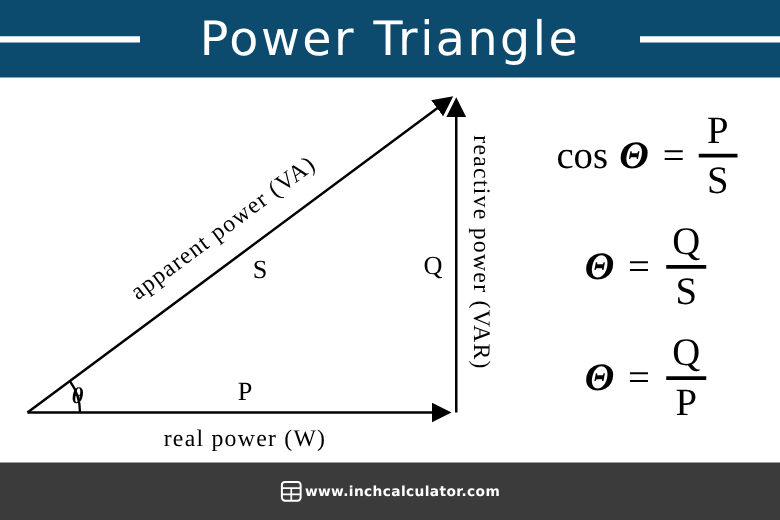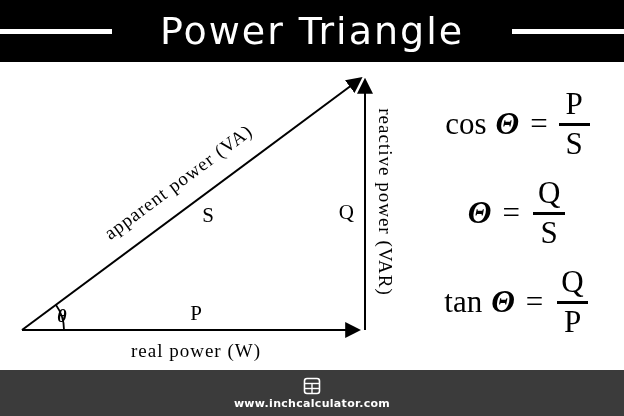--- a/index.html
+++ b/index.html
@@ -12,21 +12,21 @@
     height: 416px;
     background: #ffffff;
     overflow: hidden;
   }
 
   
   .header {
     position: absolute;
     top: 0; left: 0; right: 0;
     height: 62px;
-    background: #000000;
+    background: #0c4a6e;
     display: flex;
     align-items: center;
     justify-content: center;
   }
   .header-title {
     color: #ffffff;
     font-family: "DejaVu Sans", sans-serif;
     font-size: 38px;
     letter-spacing: 2px;
     font-weight: 400;
@@ -86,21 +86,21 @@
   .fraction .num { padding: 0 7px 2px 7px; }
   .fraction .den { border-top: 3px solid #000000; padding: 2px 7px 0 7px; }
 
   
   .footer {
     position: absolute;
     bottom: 0; left: 0; right: 0;
     height: 46px;
     background: #3b3b3b;
     display: flex;
-    flex-direction: column;
+    flex-direction: row;
     align-items: center;
     justify-content: center;
     gap: 2px;
   }
   .footer-site {
     color: #ffffff;
     font-family: "DejaVu Sans", sans-serif;
     font-weight: bold;
     font-size: 11px;
     letter-spacing: 0.3px;
@@ -162,21 +162,20 @@
     <div class="equation">
       <span class="eq-theta">Θ</span>
       <span class="eq-equals">=</span>
       <span class="fraction">
         <span class="num">Q</span>
         <span class="den">S</span>
       </span>
     </div>
 
     <div class="equation">
-      <span class="eq-fn">tan</span>
       <span class="eq-theta">Θ</span>
       <span class="eq-equals">=</span>
       <span class="fraction">
         <span class="num">Q</span>
         <span class="den">P</span>
       </span>
     </div>
 
   </div>
 

